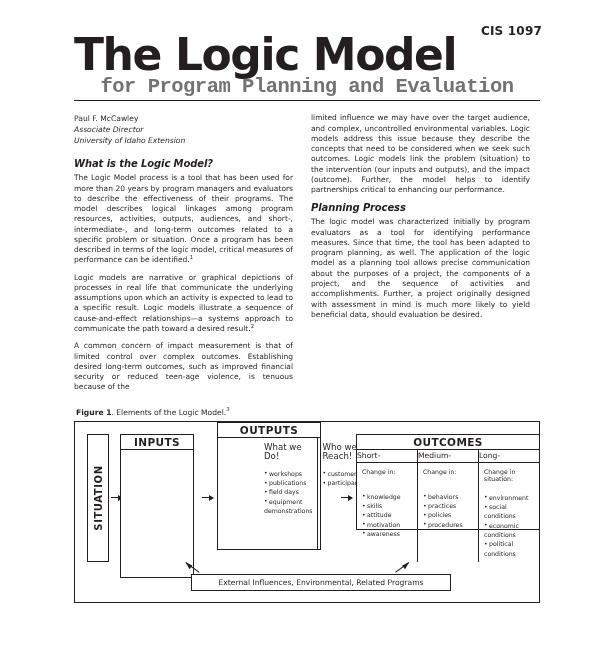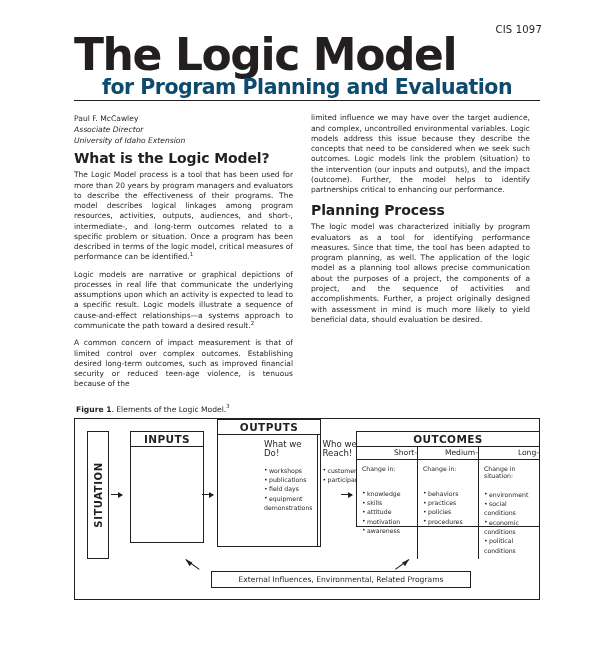--- a/index.html
+++ b/index.html
@@ -22,70 +22,72 @@
     height: 650px;
     box-sizing: border-box;
     padding: 18px 60px 10px 74px;
   }
 
   
   .pubcode {
     position: absolute;
     right: 58px;
     top: 24px;
-    font-size: 10px;
-    font-weight: normal;
+    font-size: 12px;
+    font-weight: bold;
     letter-spacing: 0.2px;
     color: #231f20;
     padding-left: 32px;
   }
   .title-block { margin-top: 16px; }
   .main-title {
     font-family: "DejaVu Sans", sans-serif;
     font-size: 44px;
     line-height: 0.95;
     font-weight: bold;
     letter-spacing: -1.4px;
     color: #231f20;
     margin: 0 0 1px 0;
     text-align: left;
   }
   .sub-title {
     font-size: 20.5px;
     line-height: 1.0;
     font-weight: bold;
     letter-spacing: -0.5px;
-    color: #0c4a6e;
+    color: #737373;
     margin: 0 0 3px 0;
     text-align: center;
+    font-family: Liberation Mono, monospace;
   }
   .rule {
     border: 0;
     border-top: 1.4px solid #231f20;
     margin: 0 0 12px 0;
   }
 
   
-  .byline { font-size: 7.6px; line-height: 1.45; margin-bottom: 4px; }
+  .byline { font-size: 7.6px; line-height: 1.45; margin-bottom: 12px; }
   .byline .name { }
   .byline .role { font-style: italic; }
   .byline .org { font-style: italic; }
 
   
   .cols {
     display: flex;
     gap: 18px;
     align-items: flex-start;
   }
   .col { width: 219px; }
   h2.section {
-    font-size: 14px;
+    font-size: 10px;
     font-weight: bold;
     margin: 0 0 4px 0;
     letter-spacing: -0.1px;
+    font-style: italic;
   }
   p.body {
     font-size: 7.5px;
     line-height: 1.37;
     text-align: justify;
     margin: 0 0 7px 0;
     hyphens: none;
   }
   sup { font-size: 5.4px; vertical-align: super; line-height: 0; }
 
@@ -117,21 +119,21 @@
     text-align: center;
     letter-spacing: 0.4px;
     padding: 1px 0 1px 0;
     border-bottom: 1.1px solid #231f20;
     box-sizing: border-box;
     height: 15px;
     line-height: 13px;
   }
   .subhdr {
     font-size: 7.6px;
-    text-align: right;
+    text-align: left;
     height: 13px;
     line-height: 12px;
     border-bottom: 1.1px solid #231f20;
     box-sizing: border-box;
   }
   .cellbody {
     padding: 5px 4px 0 5px;
     box-sizing: border-box;
   }
   .lead {
@@ -190,21 +192,21 @@
   .arrow:after {
     content: "";
     position: absolute;
     right: -1px; top: -2.6px;
     border-left: 5px solid #231f20;
     border-top: 3px solid transparent;
     border-bottom: 3px solid transparent;
   }
 
   .ext-box {
-    left: 136px; top: 152px; width: 260px; height: 17px;
+    left: 116px; top: 152px; width: 260px; height: 17px;
     display: flex; align-items: center; justify-content: center;
     font-size: 7.6px;
   }
   .diag-arrow-svg {
     position: absolute;
     left: 0; top: 0; width: 100%; height: 100%;
     pointer-events: none;
   }
 </style>
 </head>
@@ -251,21 +253,21 @@
   <div class="figure-wrap">
     <div class="fig-caption"><span class="fig-label">Figure 1</span><span>. Elements of the Logic Model.</span><sup>3</sup></div>
 
     <div class="diagram">
 
       <div class="box situation-box">
         <div class="situation-text">SITUATION</div>
       </div>
       <div class="arrow" style="left:36px; top:75px;"></div>
 
-      <div class="box" style="left:55px; top:12px; width:74px; height:112px;">
+      <div class="box" style="left:45px; top:12px; width:74px; height:144px;">
         <div class="hdr">INPUTS</div>
       </div>
       <div class="arrow" style="left:127px; top:75px;"></div>
 
       <div class="box" style="left:142px; top:0; width:104px; height:128px;">
         <div class="hdr">OUTPUTS</div>
         <div style="display:flex; height:112px;">
           <div class="cellbody" style="width:61px; border-right:1.1px solid #231f20;margin-left:41px;">
             <div class="lead">What we Do!</div>
             <ul class="items">

